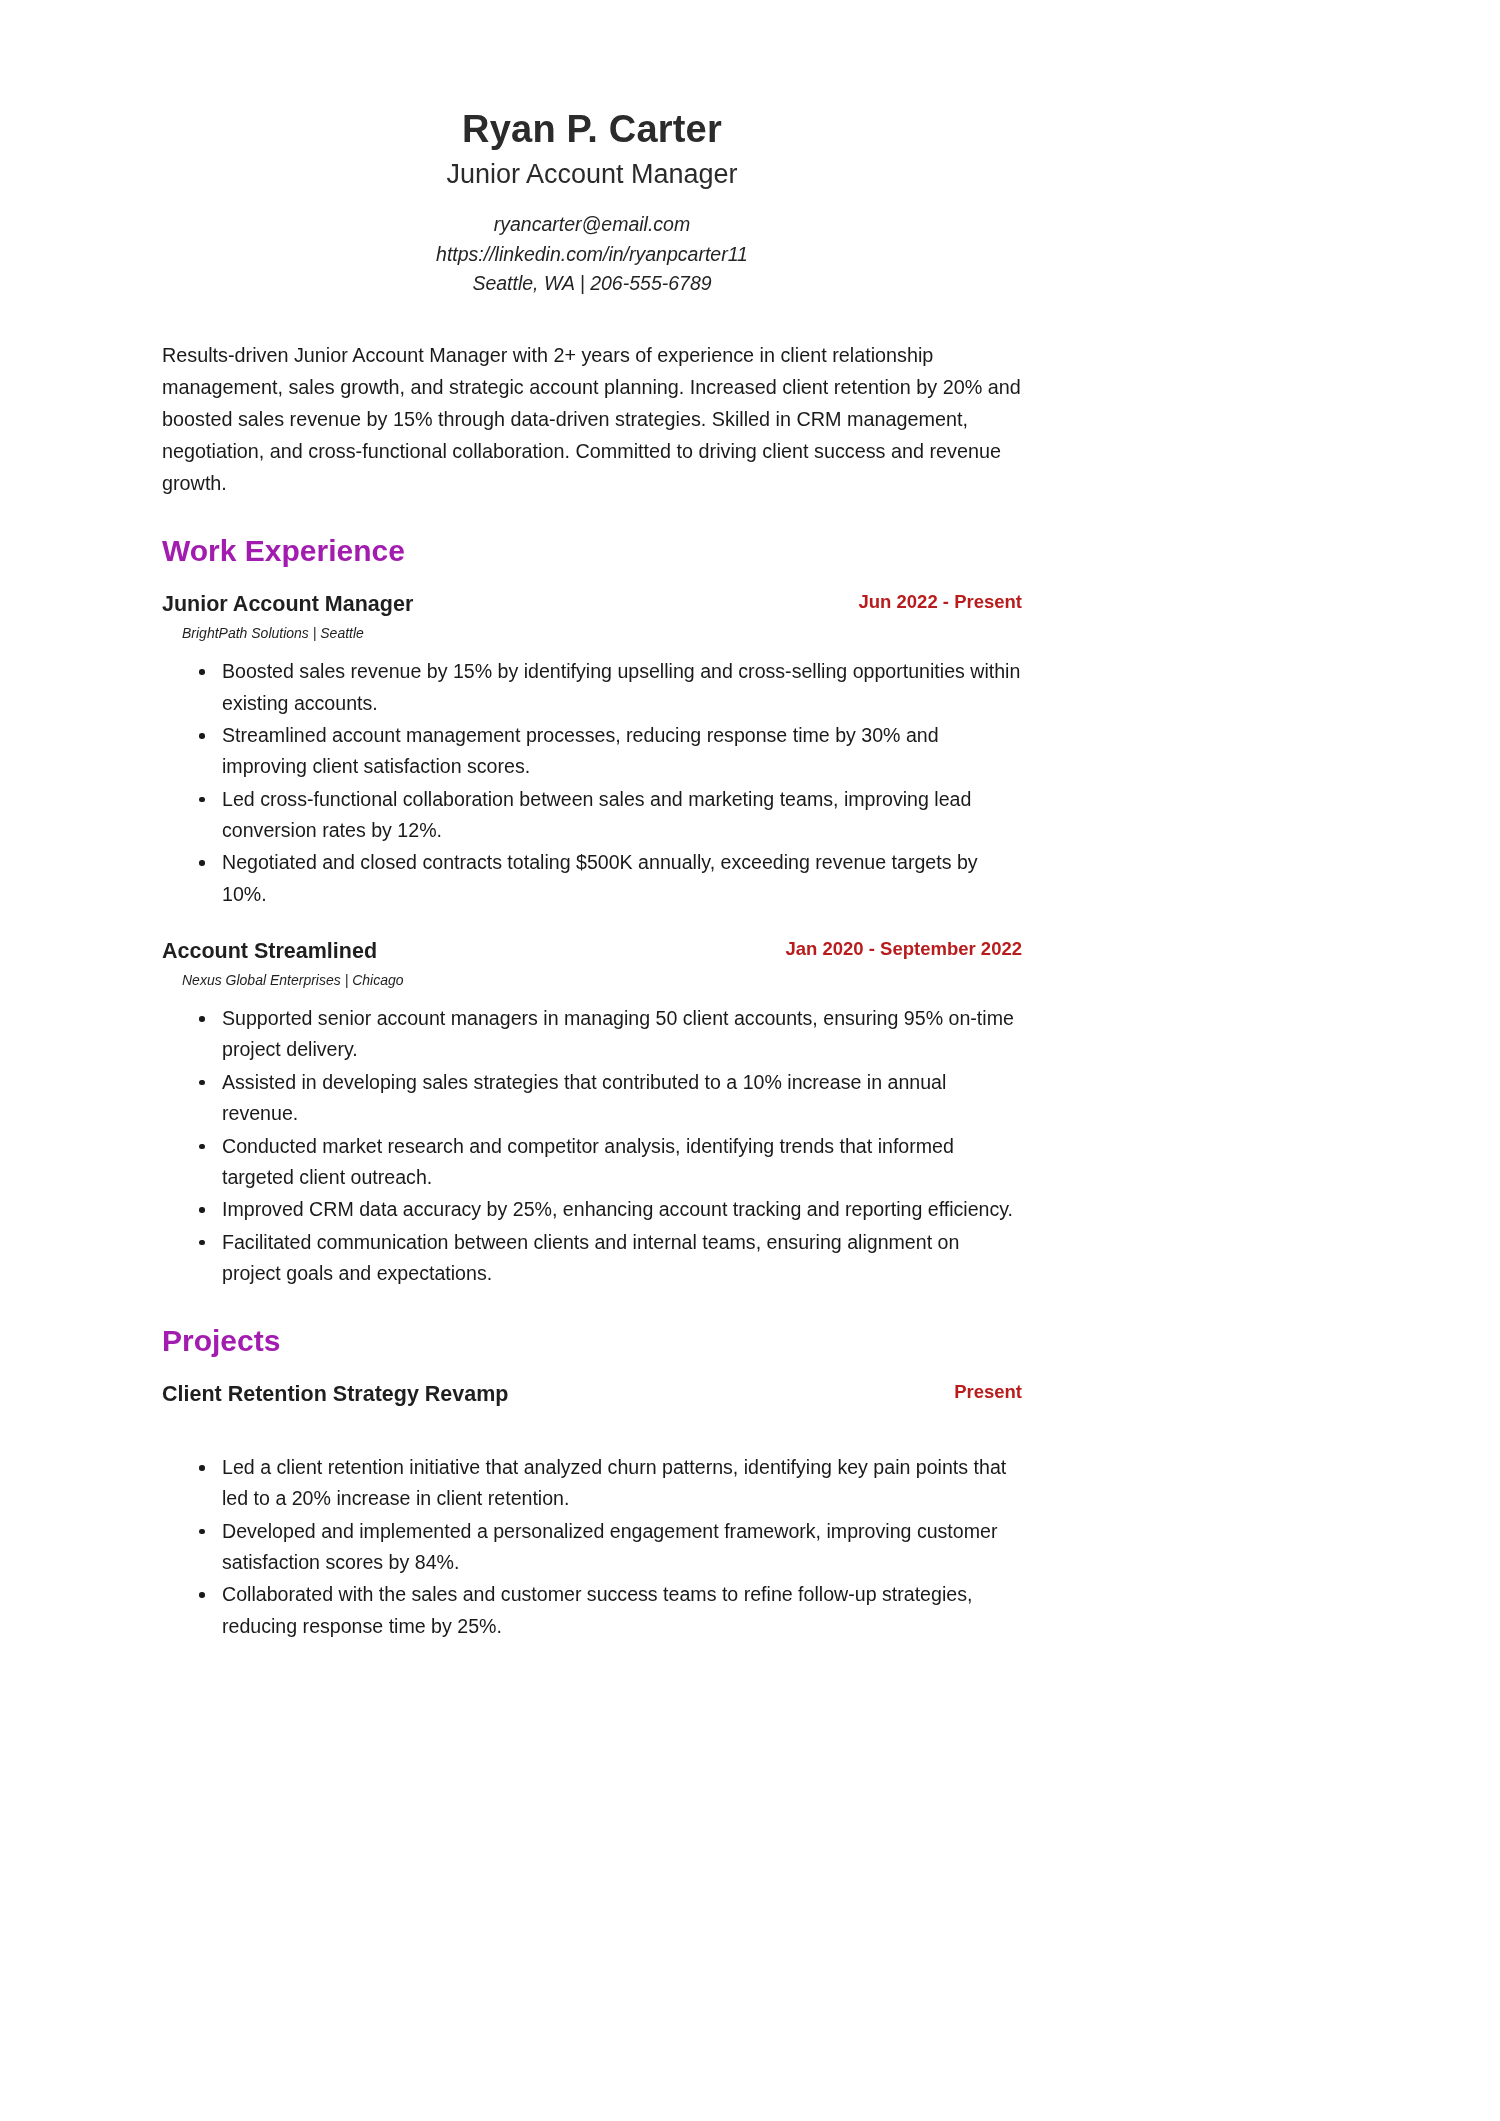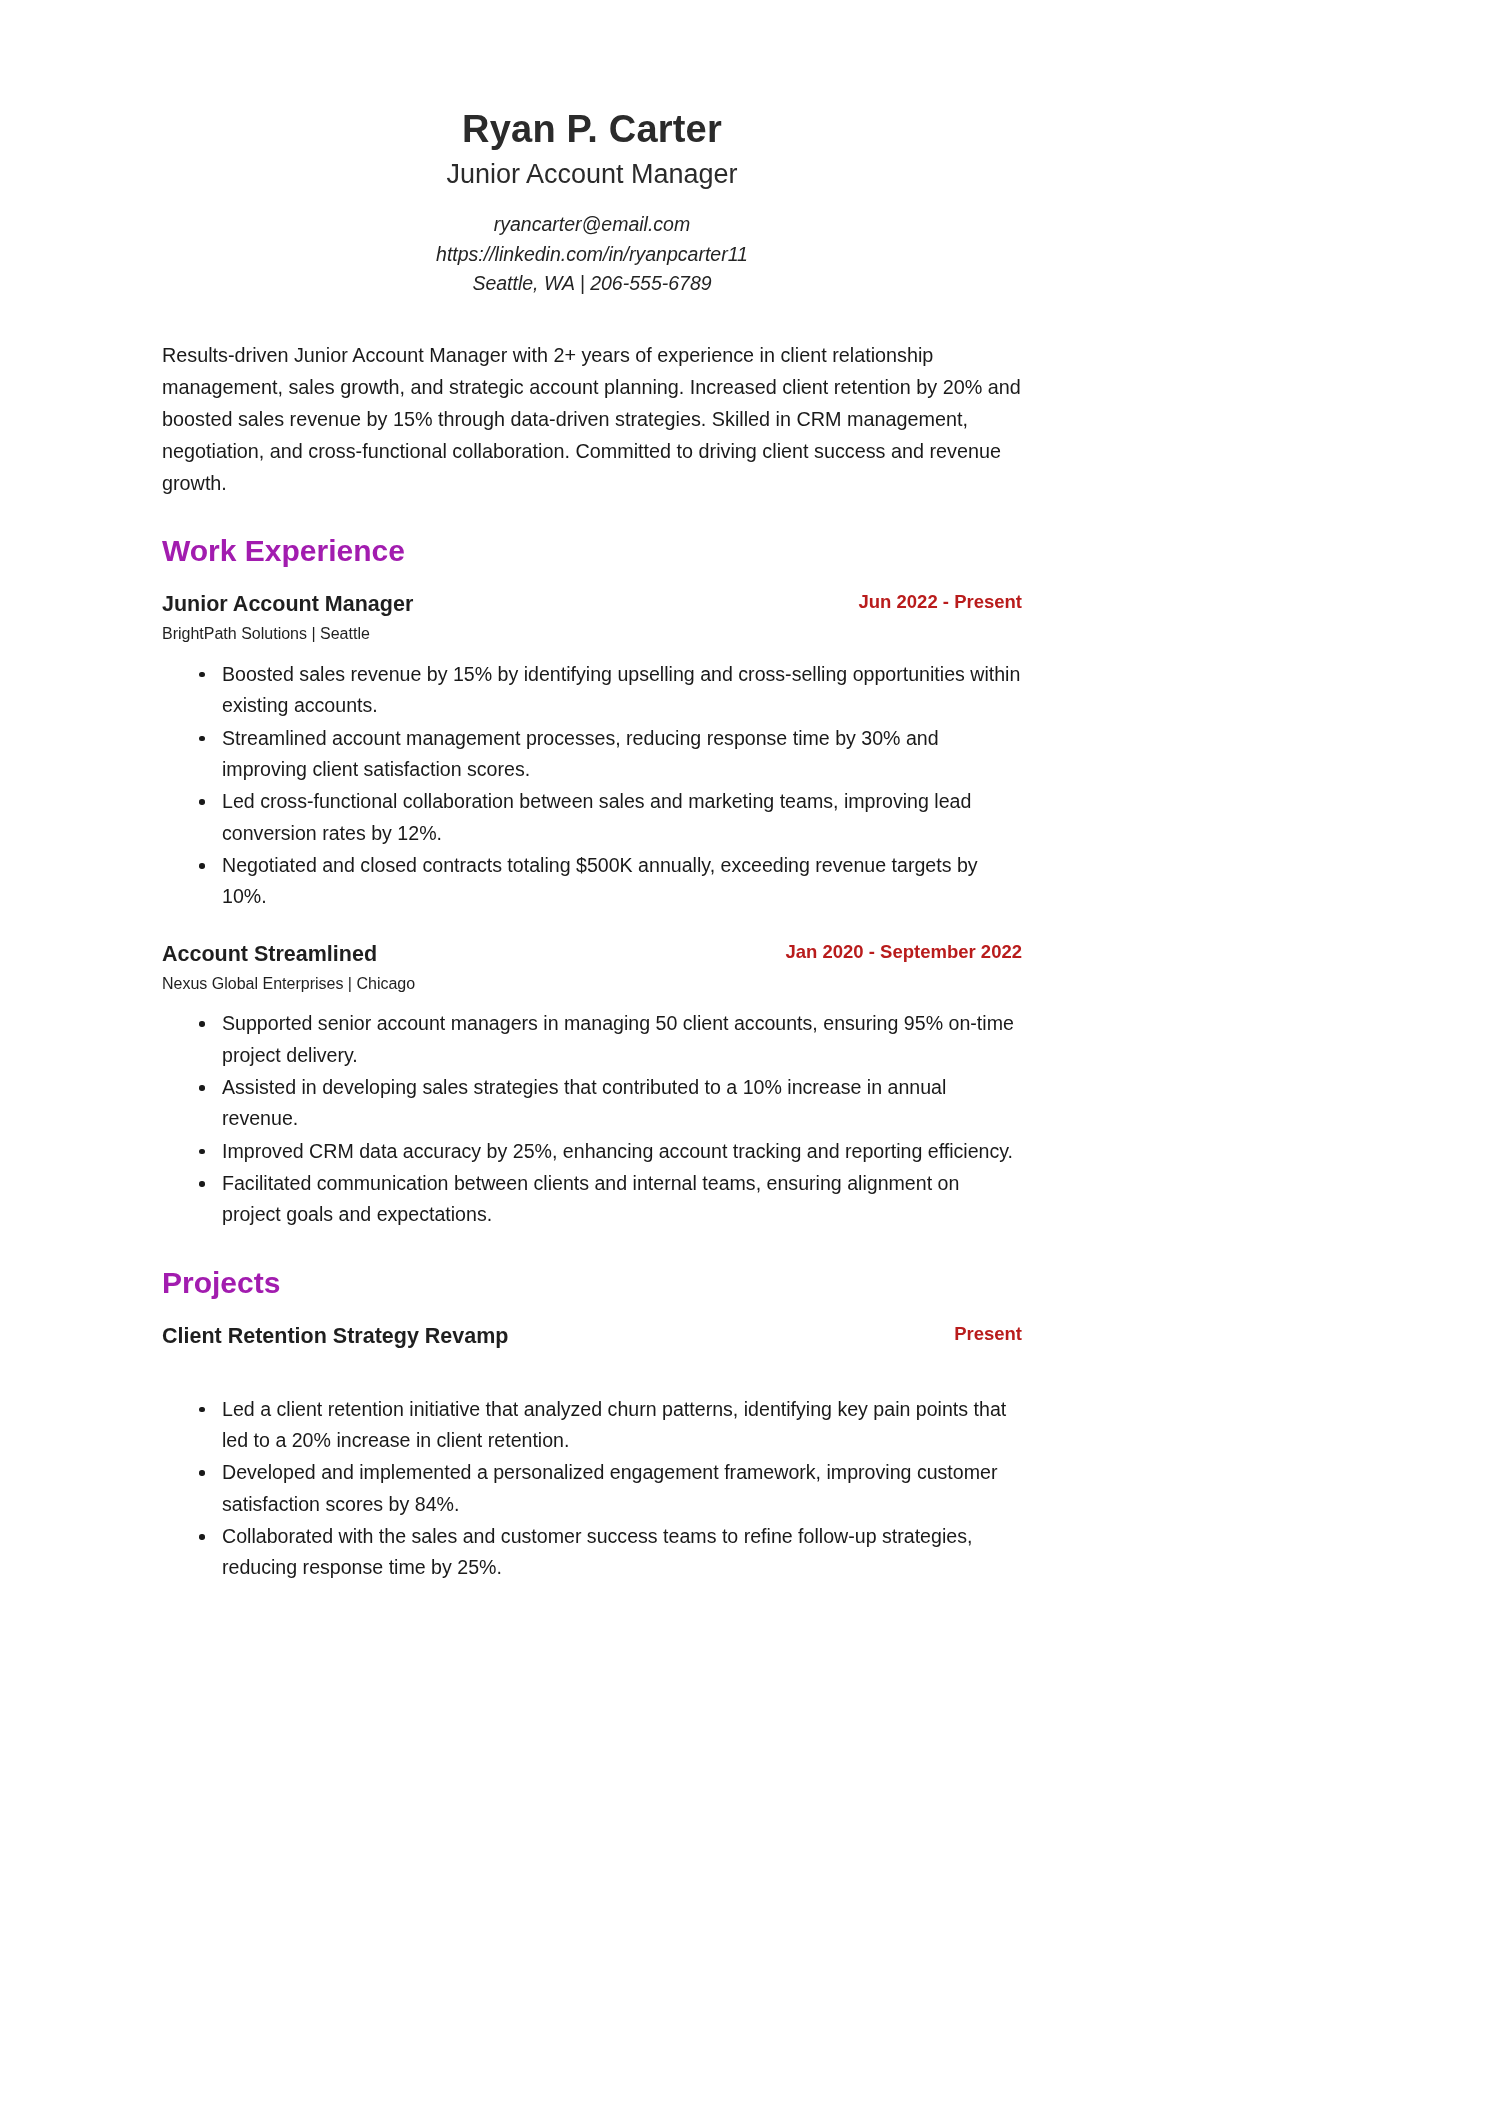--- a/index.html
+++ b/index.html
@@ -90,24 +90,26 @@
   .entry-date {
     font-size: 18.5px;
     font-weight: bold;
     color: #b91c1c;
     line-height: 1.1;
     white-space: nowrap;
     flex-shrink: 0;
     padding-top: 1px;
   }
   .entry-org {
-    font-size: 16px;
+    font-size: 14px;
+    font-style: italic;
     color: #1f1f1f;
     line-height: 1.3;
     margin-top: 6px;
+    margin-left: 20px;
   }
 
   ul.bullets {
     margin: 14px 0 0 0;
     padding-left: 58px;
     list-style: none;
   }
   ul.bullets li {
     position: relative;
     font-size: 19.6px;
@@ -168,20 +170,21 @@
         </div>
         <div class="entry">
           <div class="entry-head">
             <div class="entry-role">Account Streamlined</div>
             <div class="entry-date">Jan 2020 - September 2022</div>
           </div>
           <div class="entry-org">Nexus Global Enterprises | Chicago</div>
           <ul class="bullets">
             <li>Supported senior account managers in managing 50 client accounts, ensuring 95% on-time project delivery.</li>
             <li>Assisted in developing sales strategies that contributed to a 10% increase in annual revenue.</li>
+            <li>Conducted market research and competitor analysis, identifying trends that informed targeted client outreach.</li>
             <li>Improved CRM data accuracy by 25%, enhancing account tracking and reporting efficiency.</li>
             <li>Facilitated communication between clients and internal teams, ensuring alignment on project goals and expectations.</li>
           </ul>
         </div>
       </div>
       <div class="section">
         <div class="section-title">Projects</div>
         <div class="entry project-entry">
           <div class="entry-head">
             <div class="entry-role">Client Retention Strategy Revamp</div>

